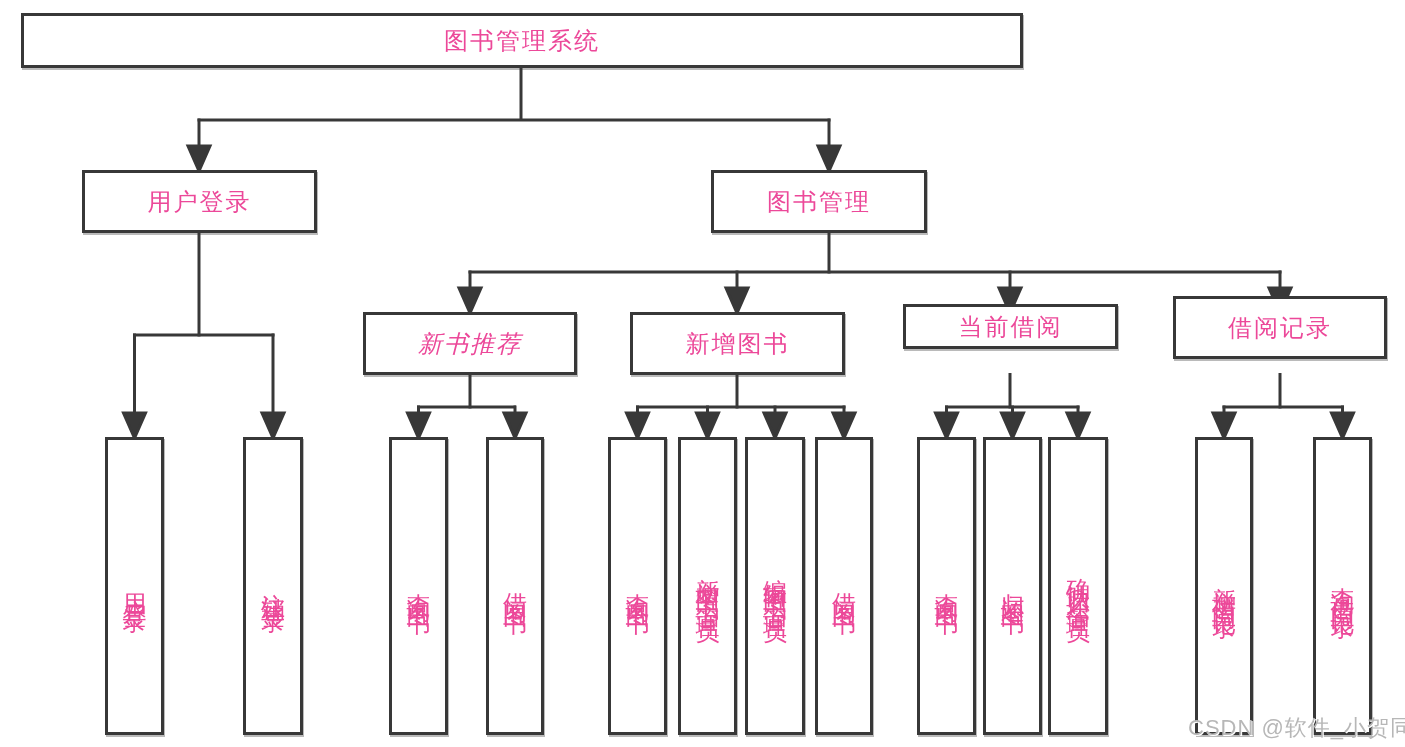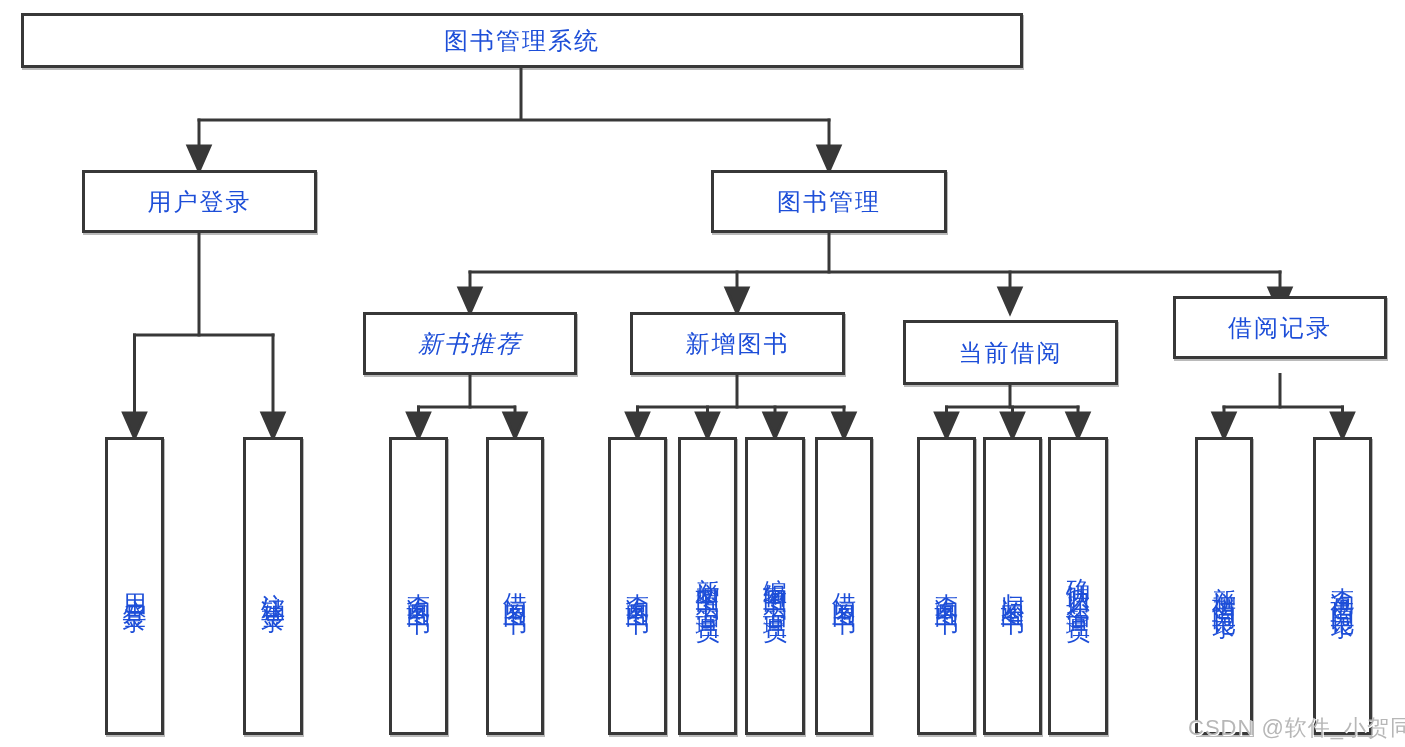--- a/index.html
+++ b/index.html
@@ -21,45 +21,45 @@
   }
 
   .node {
     position: absolute;
     background: #ffffff;
     border: 3px solid #383838;
     box-shadow: 1px 2px 0 rgba(56,56,56,0.35);
     display: flex;
     align-items: center;
     justify-content: center;
-    color: #1d4ed8;
+    color: #ec4899;
     font-size: 24px;
     letter-spacing: 2px;
     white-space: nowrap;
   }
 
   .leaf {
     writing-mode: vertical-rl;
     text-orientation: mixed;
     letter-spacing: 6px;
     line-height: 1;
     font-size: 24px;
   }
 
   
   .n-root { left: 21px; top: 13px; width: 1002px; height: 55px; }
 
   
   .n-user-login { left: 82px;  top: 170px; width: 235px; height: 63px; }
-  .n-book-mgmt  { left: 711px; top: 170px; width: 236px; height: 63px; }
+  .n-book-mgmt  { left: 711px; top: 170px; width: 216px; height: 63px; }
 
   
   .n-new-book   { left: 363px;  top: 312px; width: 214px; height: 63px; font-style: italic; }
   .n-borrowing  { left: 630px;  top: 312px; width: 215px; height: 63px; }
-  .n-current    { left: 903px;  top: 320px; width: 215px; height: 65px; }
+  .n-current    { left: 903px;  top: 304px; width: 215px; height: 45px; }
   .n-records    { left: 1173px; top: 296px; width: 214px; height: 63px; }
 
   
   .l-u1 { left: 105px;  top: 437px; width: 59px; height: 298px; }
   .l-u2 { left: 243px;  top: 437px; width: 60px; height: 298px; }
   .l-n1 { left: 389px;  top: 437px; width: 59px; height: 298px; }
   .l-n2 { left: 486px;  top: 437px; width: 58px; height: 298px; }
   .l-b1 { left: 608px;  top: 437px; width: 59px; height: 298px; }
   .l-b2 { left: 678px;  top: 437px; width: 59px; height: 298px; }
   .l-b3 { left: 745px;  top: 437px; width: 60px; height: 298px; }

